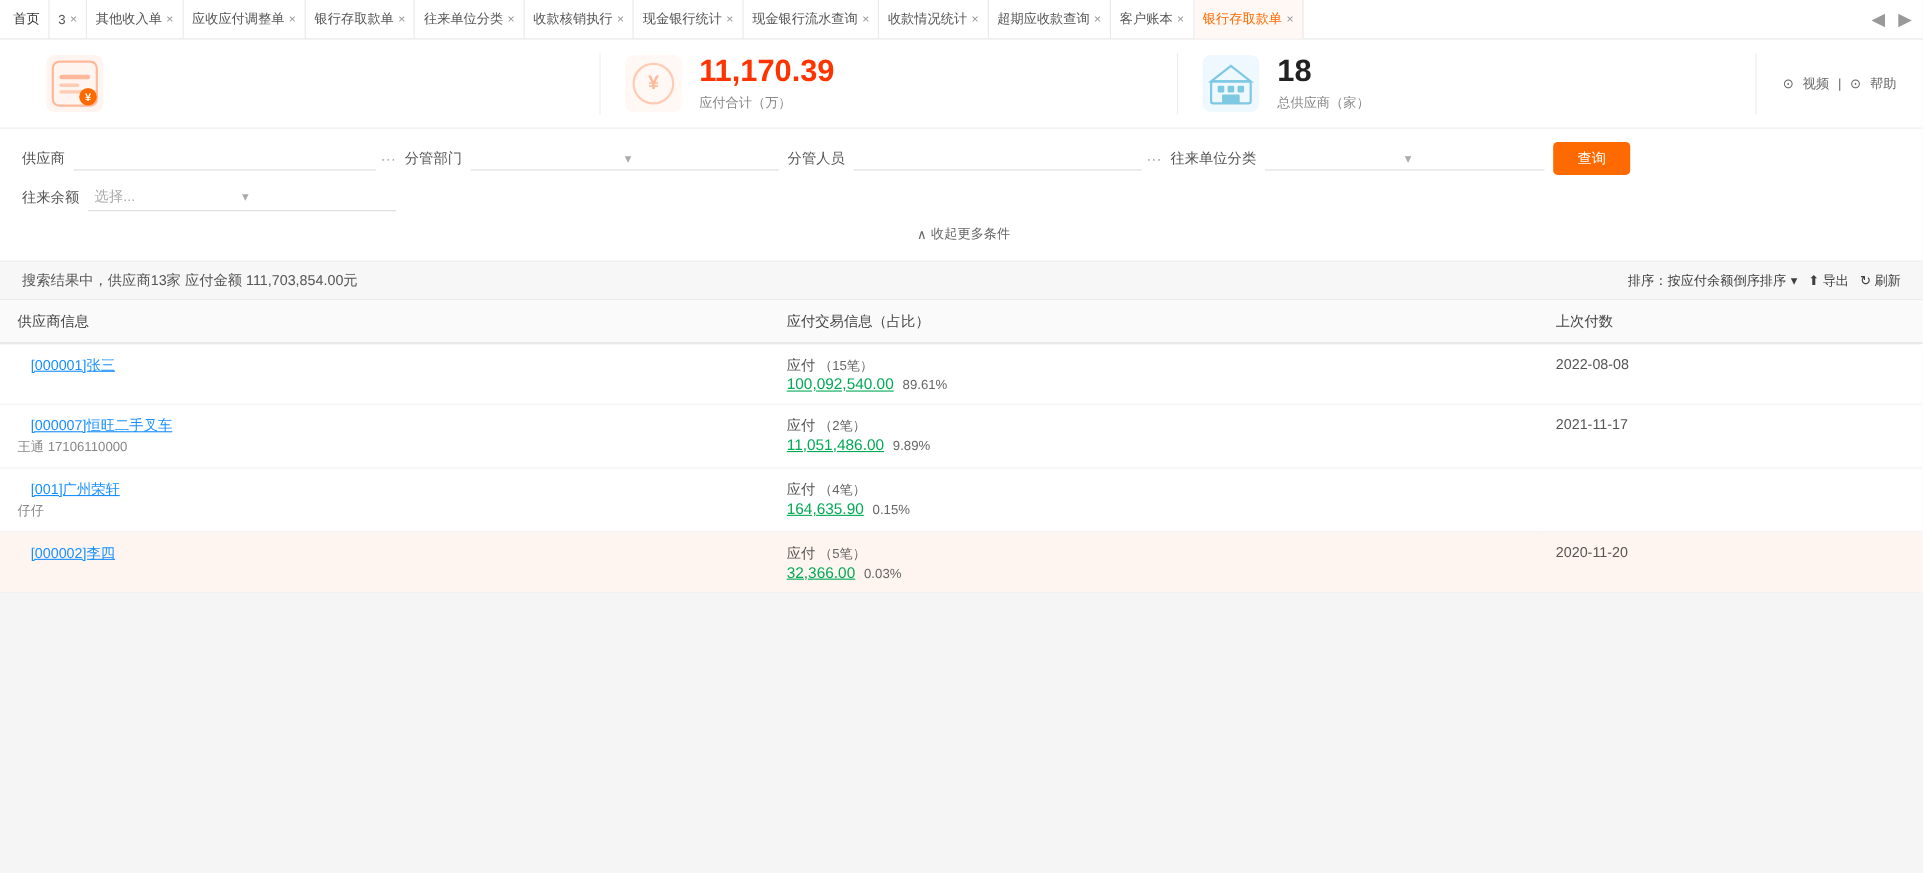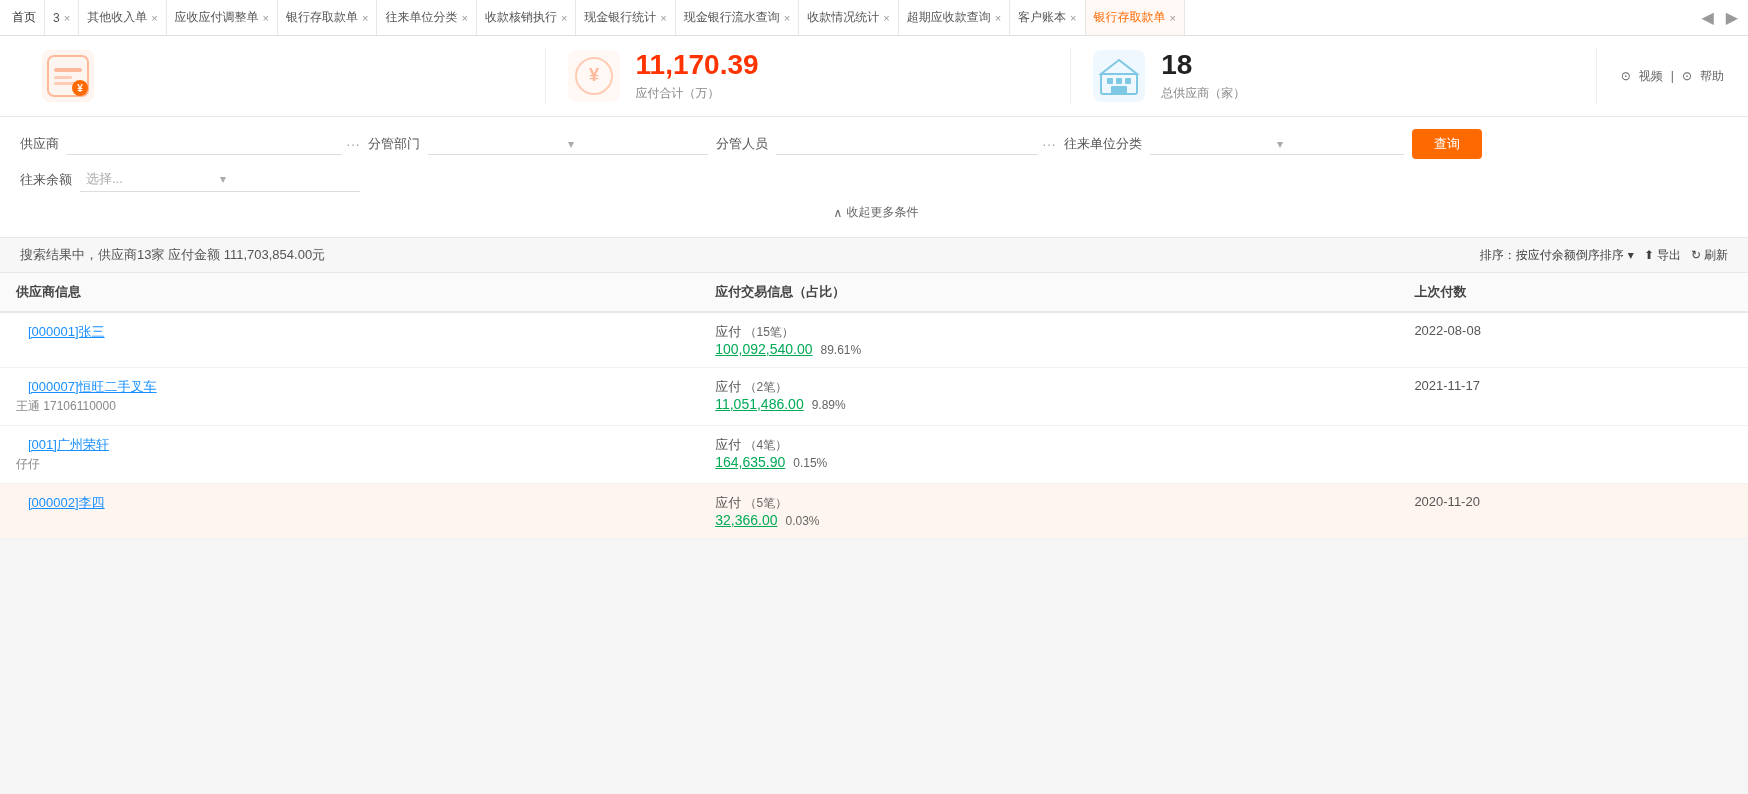--- a/index.html
+++ b/index.html
@@ -168,21 +168,21 @@
       width: 100%;
       border-collapse: collapse;
     }
     .data-table thead tr {
       background: #fafafa;
       border-bottom: 2px solid #e8e8e8;
     }
     .data-table thead th {
       padding: 10px 16px;
       font-size: 13px;
-      font-weight: 700;
+      font-weight: 400;
       color: #444;
       text-align: left;
       white-space: nowrap;
     }
     .data-table tbody tr {
       border-bottom: 1px solid #f0f0f0;
       transition: background 0.1s;
     }
     .data-table tbody tr.highlighted { background: #fff5f0; }
     .data-table td {

